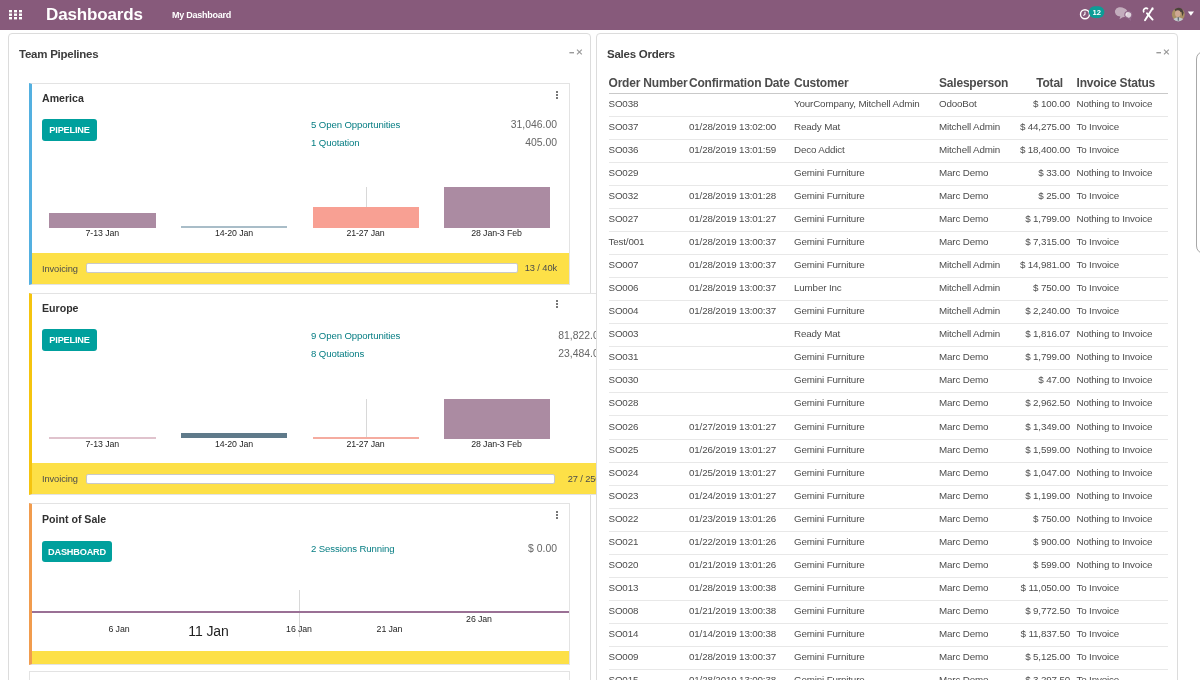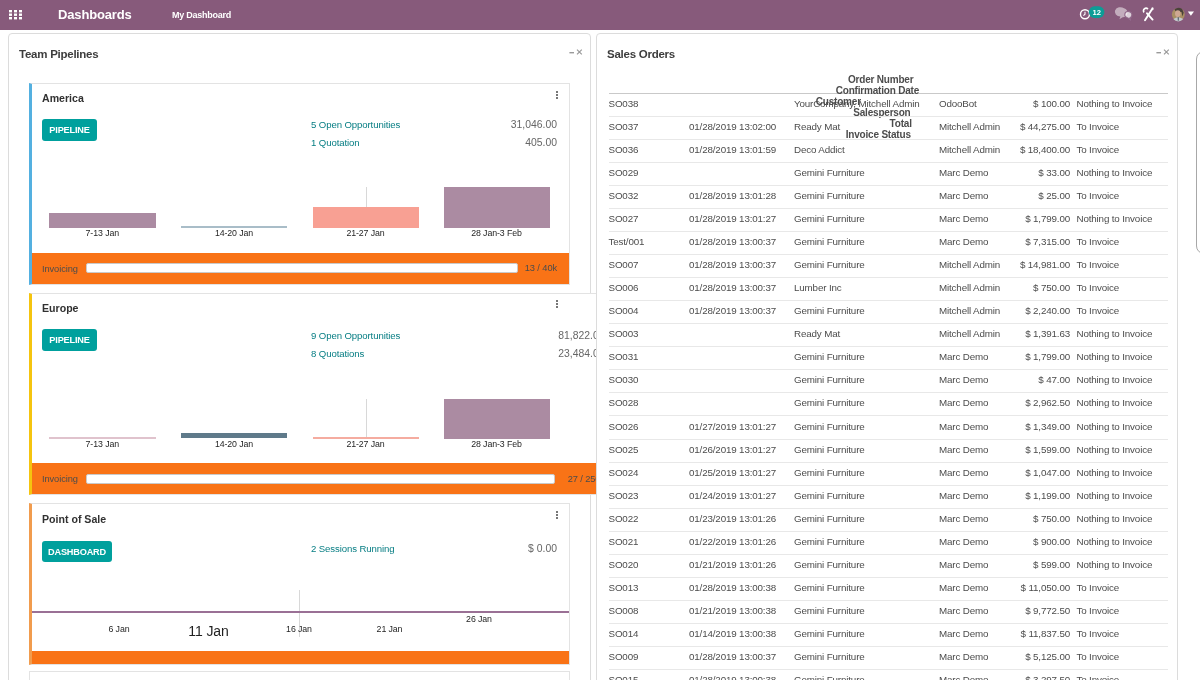--- a/index.html
+++ b/index.html
@@ -1,39 +1,39 @@
 <!DOCTYPE html>
 <html><head><meta charset="utf-8"><title>My Dashboard</title>
 <style>
 * { margin:0; padding:0; box-sizing:border-box; }
 html,body { width:1200px; height:680px; overflow:hidden; background:#fff;
   font-family:"Liberation Sans", sans-serif; }
 .abs { position:absolute; }
 .nav { position:absolute; left:0; top:0; width:1200px; height:30px; background:#875A7B; }
-.brand { position:absolute; left:58px; top:0; line-height:30px; color:#fff; font-size:13px;
+.brand { position:absolute; left:46px; top:0; line-height:30px; color:#fff; font-size:17px;
   font-weight:bold; letter-spacing:-0.15px; }
 .mymenu { position:absolute; left:172px; top:0; line-height:31px; color:#fff; font-size:9px;
   font-weight:bold; letter-spacing:-0.25px; }
 .panel { position:absolute; background:#fff; border:1px solid #dcdcdc; border-radius:4px; }
 .ptitle { position:absolute; font-size:11.5px; font-weight:600; color:#3d3d3d; letter-spacing:-0.25px; line-height:14px; }
 .card { position:absolute; background:#fff; border:1px solid #e3e3e3; border-left-width:3px; }
 .ctitle { position:absolute; left:10px; font-size:10.6px; font-weight:bold; color:#313131; letter-spacing:0px; line-height:14px; }
 .btn { position:absolute; left:10px; width:55px; height:21.5px; background:#00A09D;
   color:#fff; font-size:9.2px; font-weight:bold; text-align:center; line-height:22px; letter-spacing:-0.2px;
   border-radius:3px; }
 .lnk { position:absolute; left:279px; color:#067d83; font-size:9.6px; line-height:14px; letter-spacing:-0.1px; }
 .amt { position:absolute; right:11.5px; color:#666; font-size:10.4px; line-height:14px; text-align:right; }
 .bar { position:absolute; }
 .lbl { position:absolute; width:120px; text-align:center; color:#1f1f1f; line-height:14px; letter-spacing:-0.1px;}
 .kb { position:absolute; width:2px; height:2px; border-radius:50%; background:#4a4a4a; }
-.foot { position:absolute; left:0; right:0; bottom:0; background:#f97316; }
+.foot { position:absolute; left:0; right:0; bottom:0; background:#fde047; }
 .ftxt { position:absolute; color:#4c4c4c; font-size:9.3px; letter-spacing:-0.1px; line-height:14px; }
 .pbar { position:absolute; left:54px; background:#fff; border:1px solid #c9c9c9; border-radius:2px; height:10px; }
 .thead { position:absolute; display:flex; font-weight:bold; color:#4c4c4c; padding-top:2px;
-  font-size:10px; letter-spacing:-0.2px; align-items:center;flex-direction:column; }
+  font-size:12px; letter-spacing:-0.2px; align-items:center; }
 .tbody { position:absolute; }
 .tr { display:flex; height:23.07px; border-bottom:1px solid #e8e8e8; align-items:center; padding-bottom:3px;
   font-size:9.8px; color:#4c4c4c; letter-spacing:-0.15px; white-space:nowrap; }
 .c1 { width:80.5px; } .c2 { width:105px; } .c3 { width:145px; } .c4 { width:70px; }
 .c5 { width:61px; text-align:right; } .c6 { width:98px; padding-left:6.5px; }
 </style></head>
 <body>
 <div class="nav">
   <svg class="abs" style="left:9px;top:9.5px" width="14" height="11" viewBox="0 0 14 11">
     <g fill="#fff">
@@ -246,21 +246,21 @@
       <span class="c3">Gemini Furniture</span>
       <span class="c4">Mitchell Admin</span>
       <span class="c5">$ 2,240.00</span>
       <span class="c6">To Invoice</span>
     </div>
 <div class="tr">
       <span class="c1">SO003</span>
       <span class="c2"></span>
       <span class="c3">Ready Mat</span>
       <span class="c4">Mitchell Admin</span>
-      <span class="c5">$ 1,391.63</span>
+      <span class="c5">$ 1,816.07</span>
       <span class="c6">Nothing to Invoice</span>
     </div>
 <div class="tr">
       <span class="c1">SO031</span>
       <span class="c2"></span>
       <span class="c3">Gemini Furniture</span>
       <span class="c4">Marc Demo</span>
       <span class="c5">$ 1,799.00</span>
       <span class="c6">Nothing to Invoice</span>
     </div>

